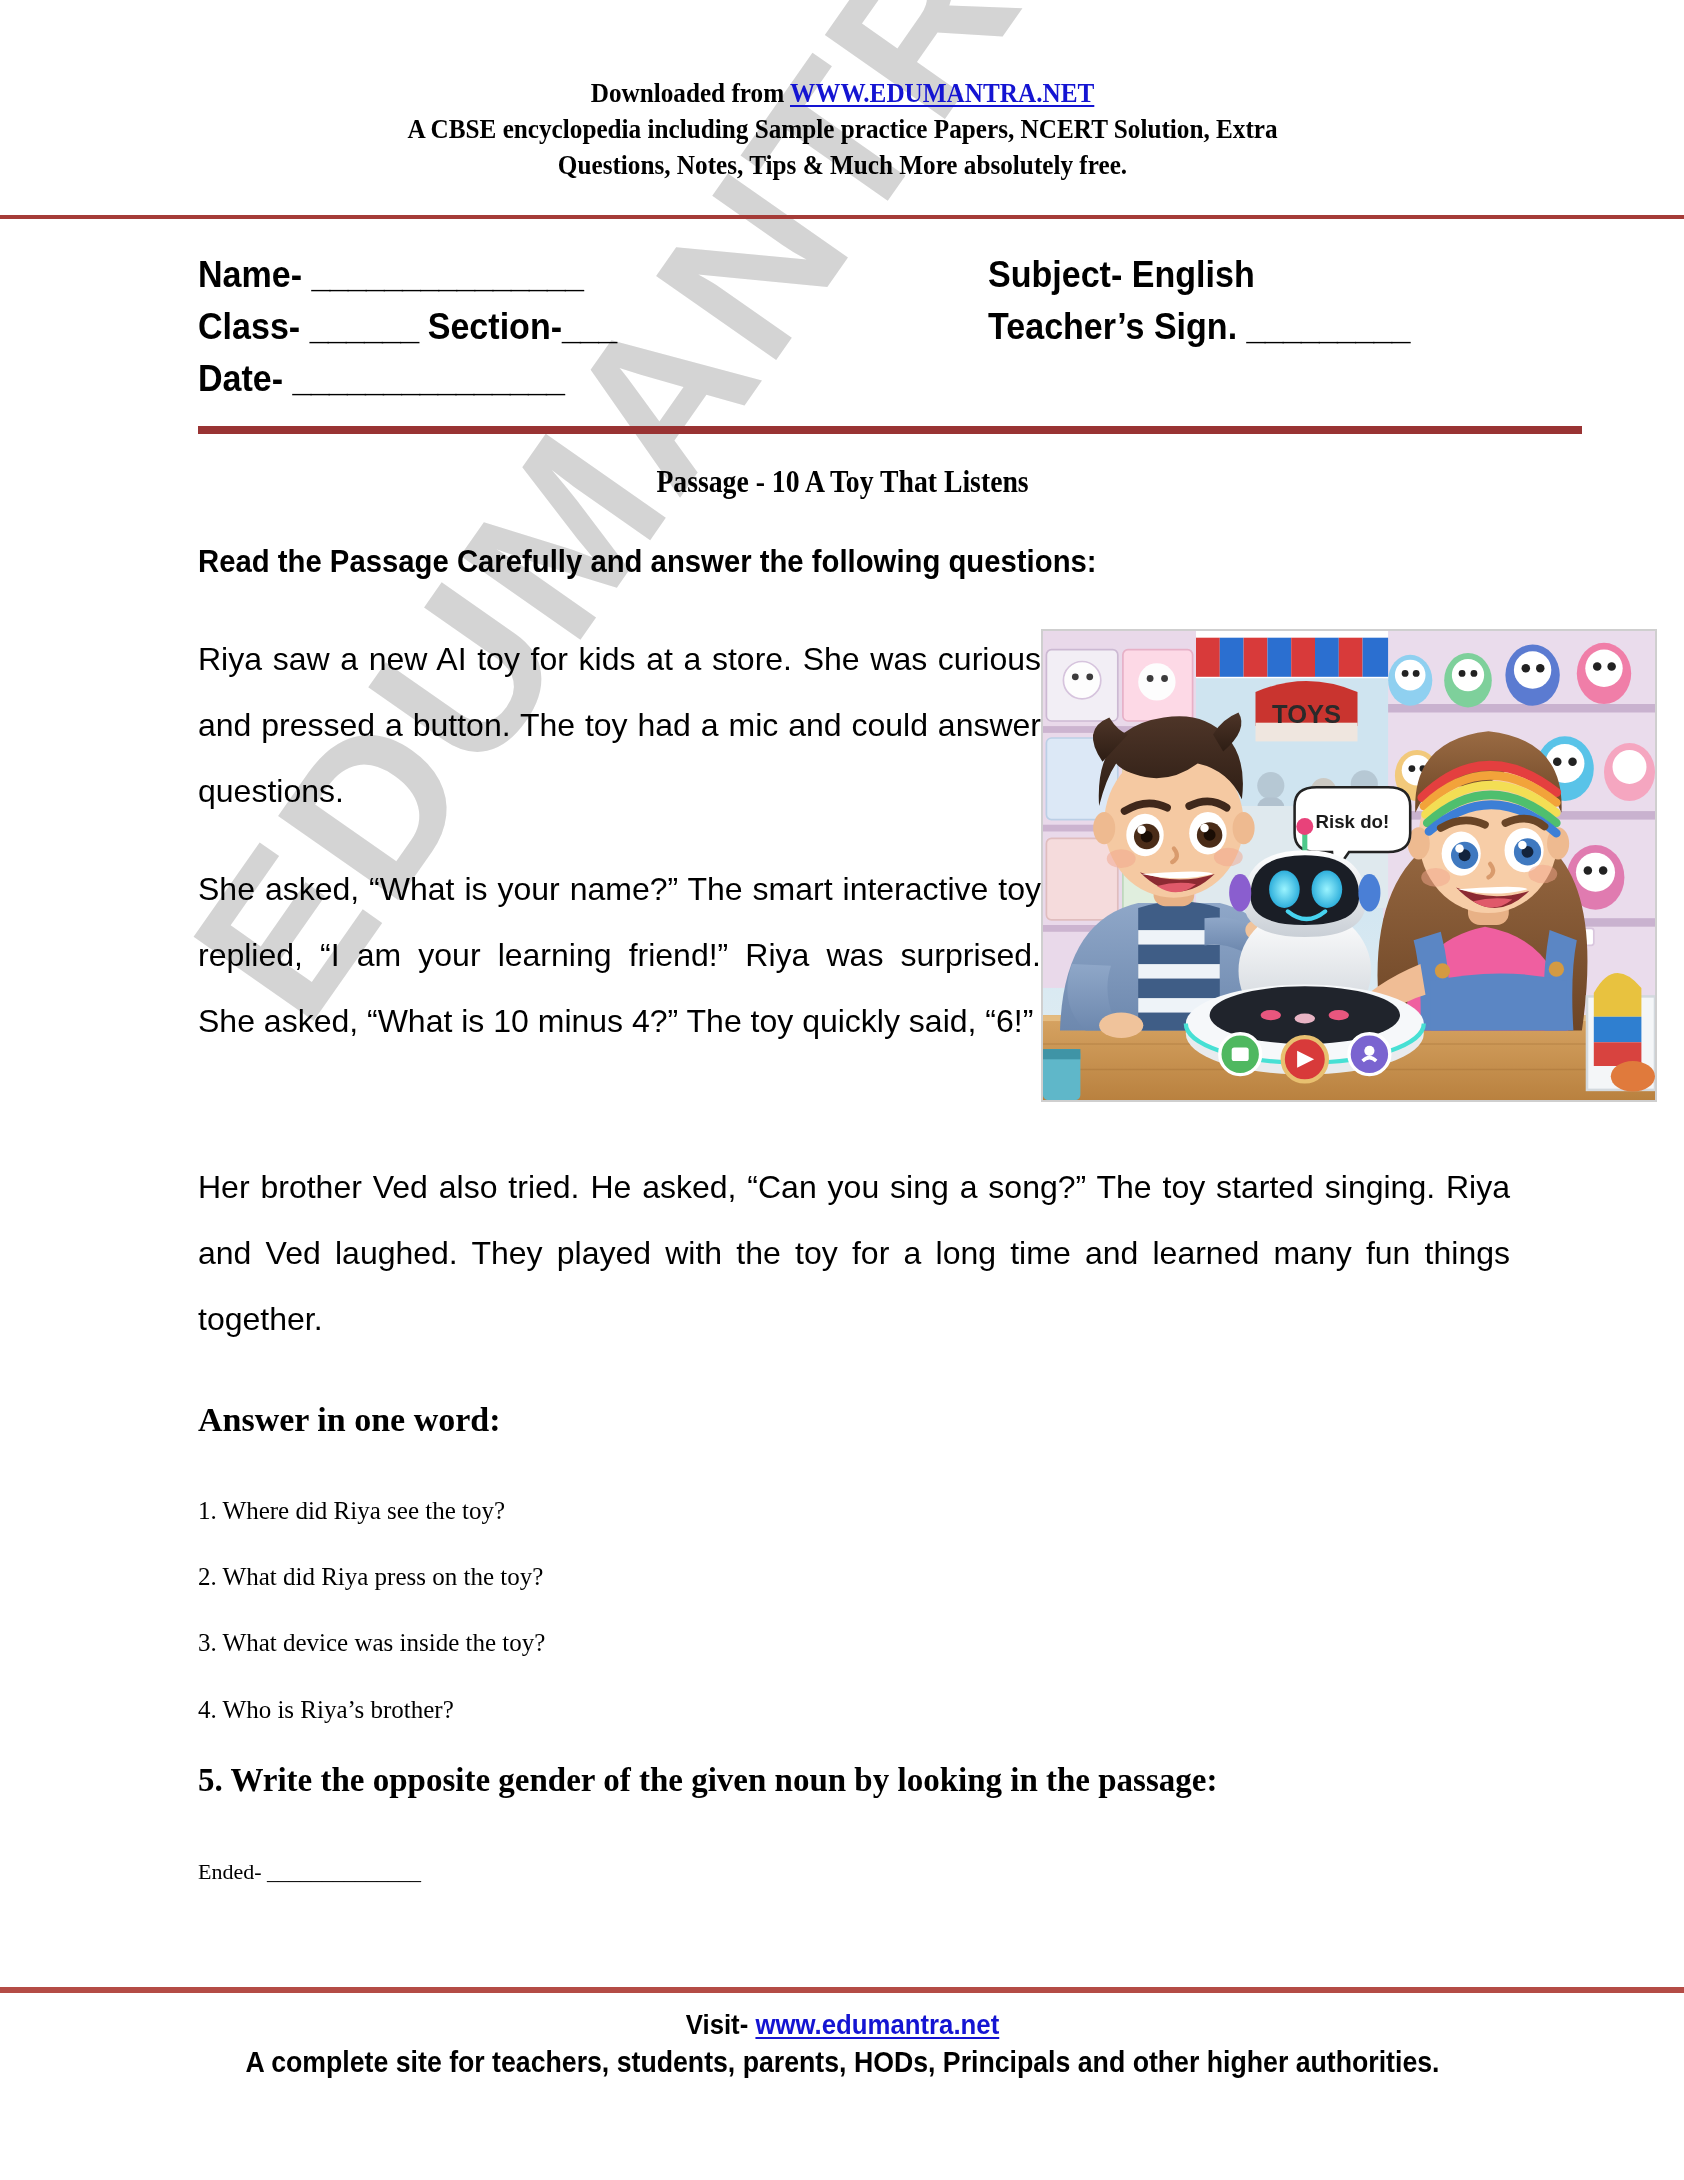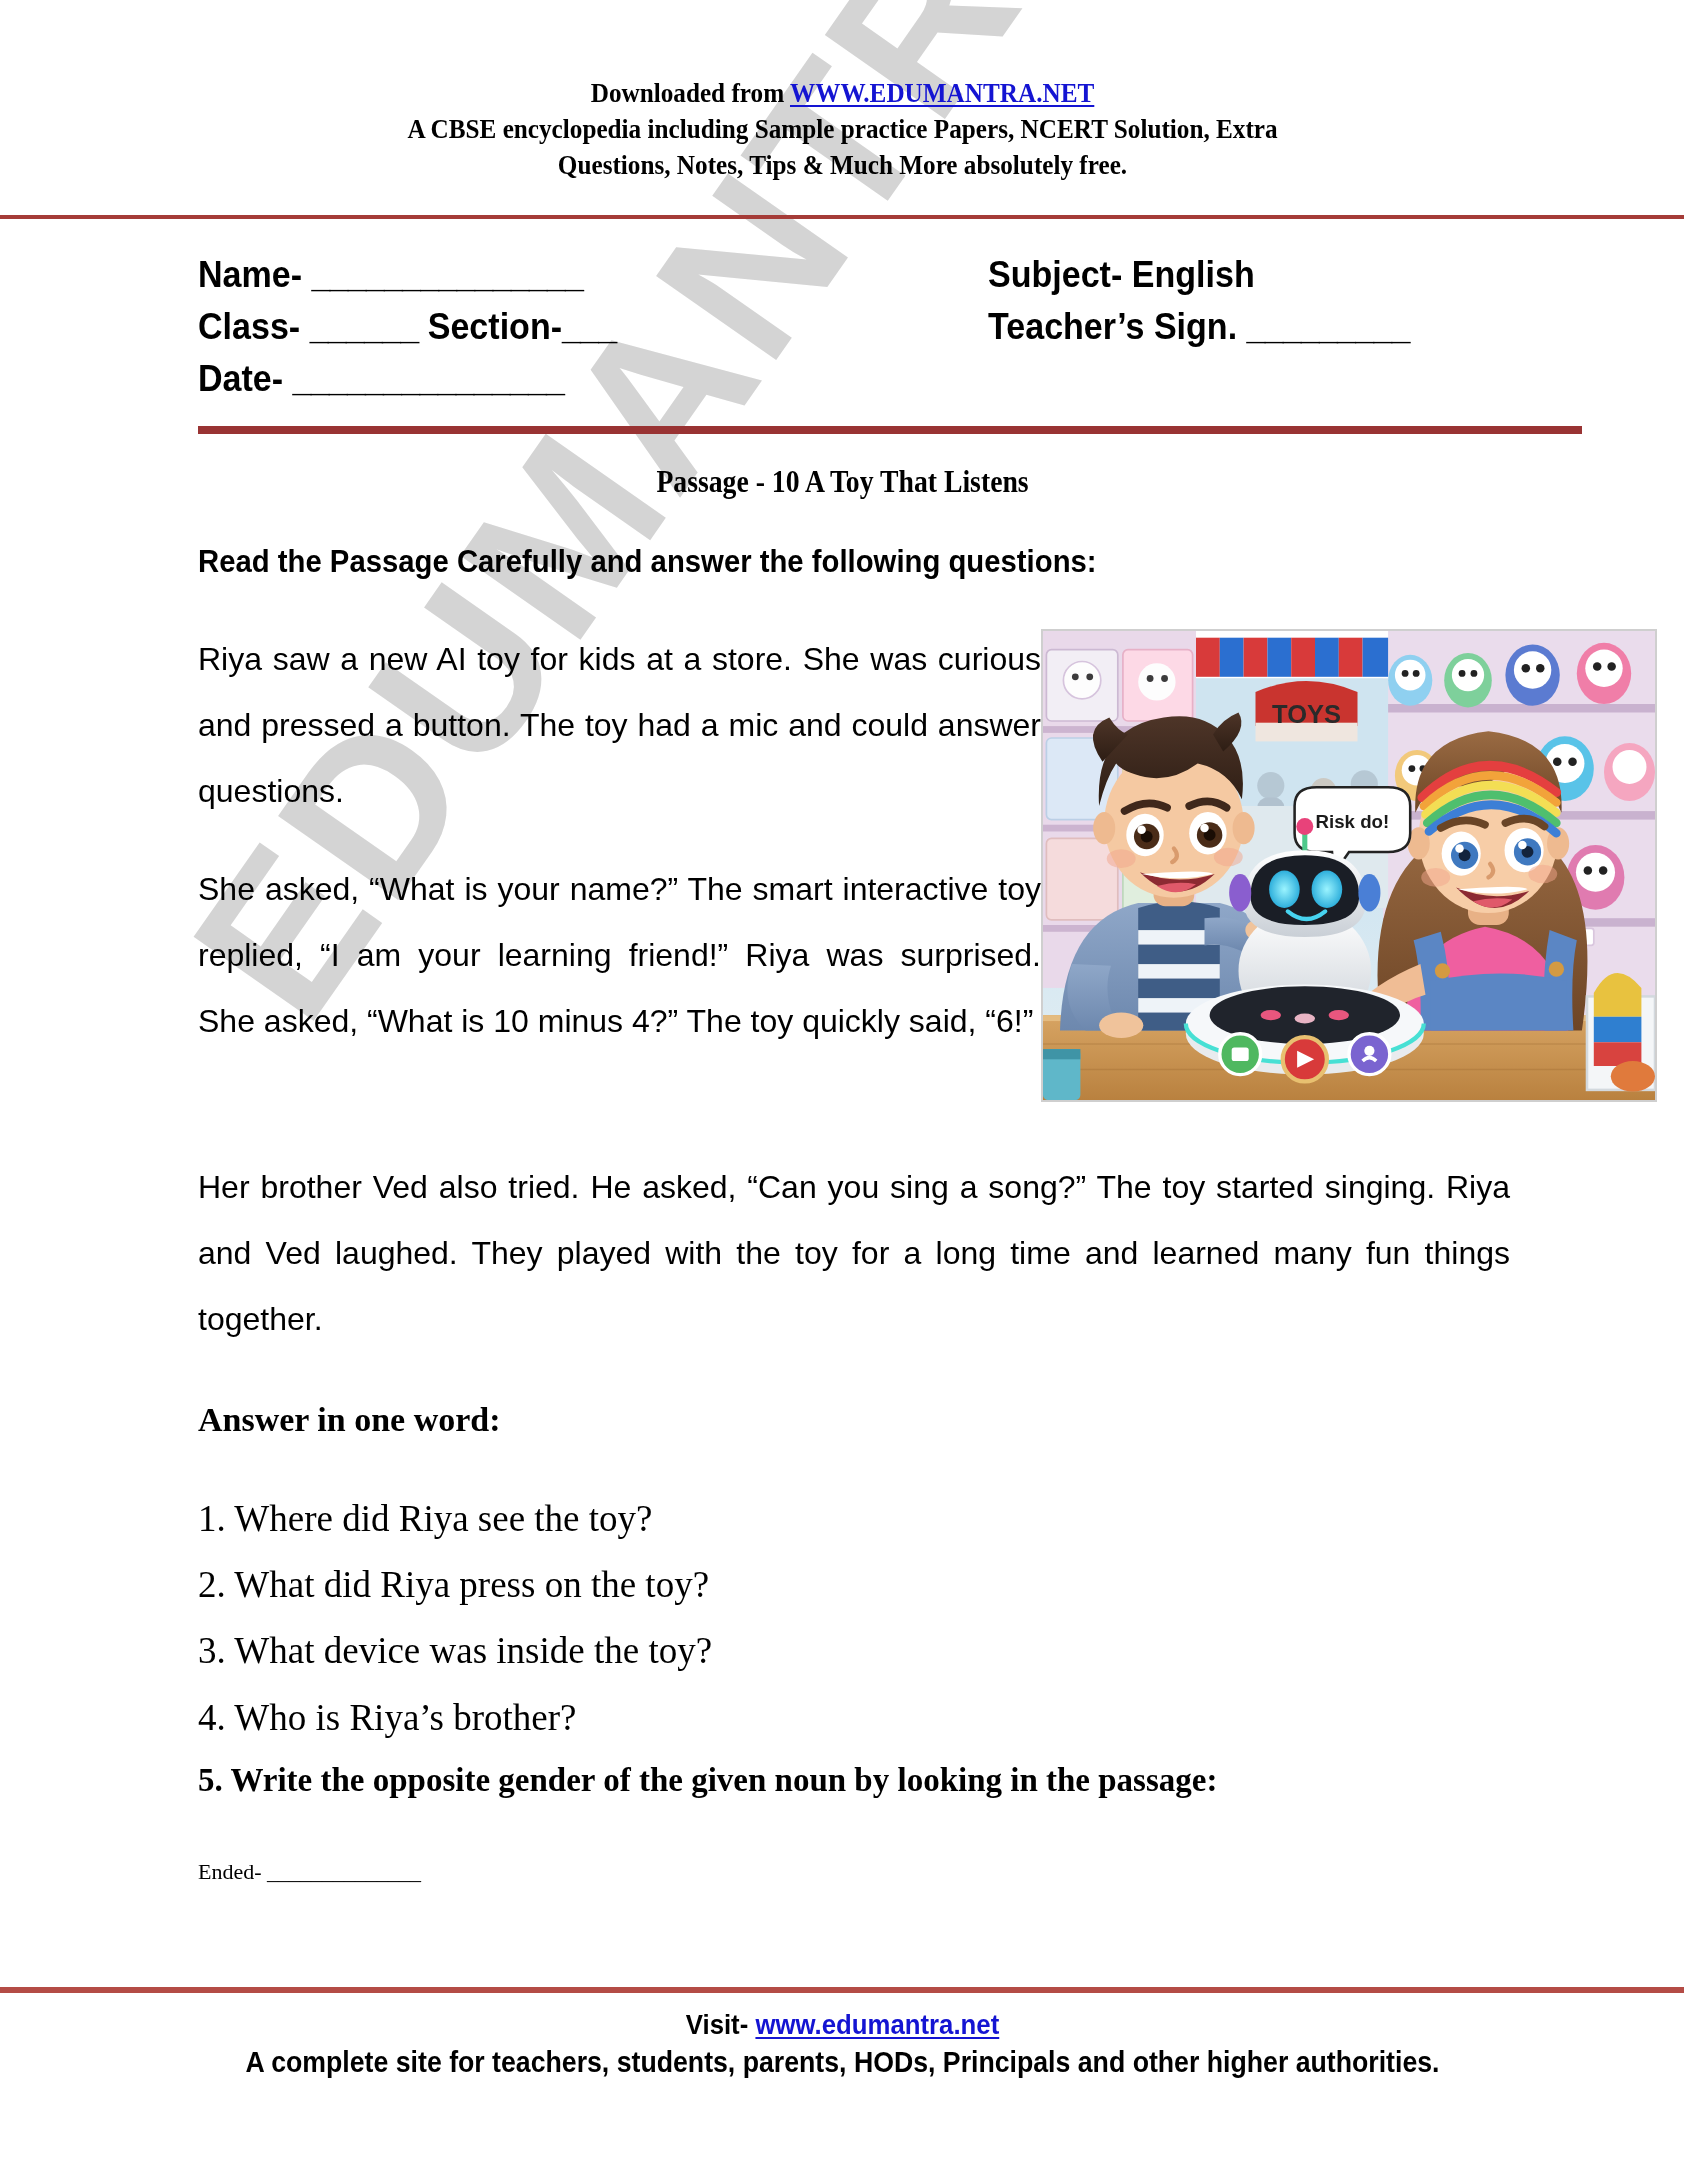--- a/index.html
+++ b/index.html
@@ -193,21 +193,21 @@
     top: 1401px;
     font-family: "Liberation Serif", serif;
     font-weight: bold;
     font-size: 34px;
     color: #000000;
   }
   .question {
     position: absolute;
     left: 198px;
     font-family: "Liberation Serif", serif;
-    font-size: 37px;
+    font-size: 25px;
     color: #000000;
     white-space: nowrap;
   }
   #q-1 { top: 1497px; }
   #q-2 { top: 1563px; }
   #q-3 { top: 1629px; }
   #q-4 { top: 1696px; }
   #q-5 {
     top: 1762px;
     font-weight: bold;

